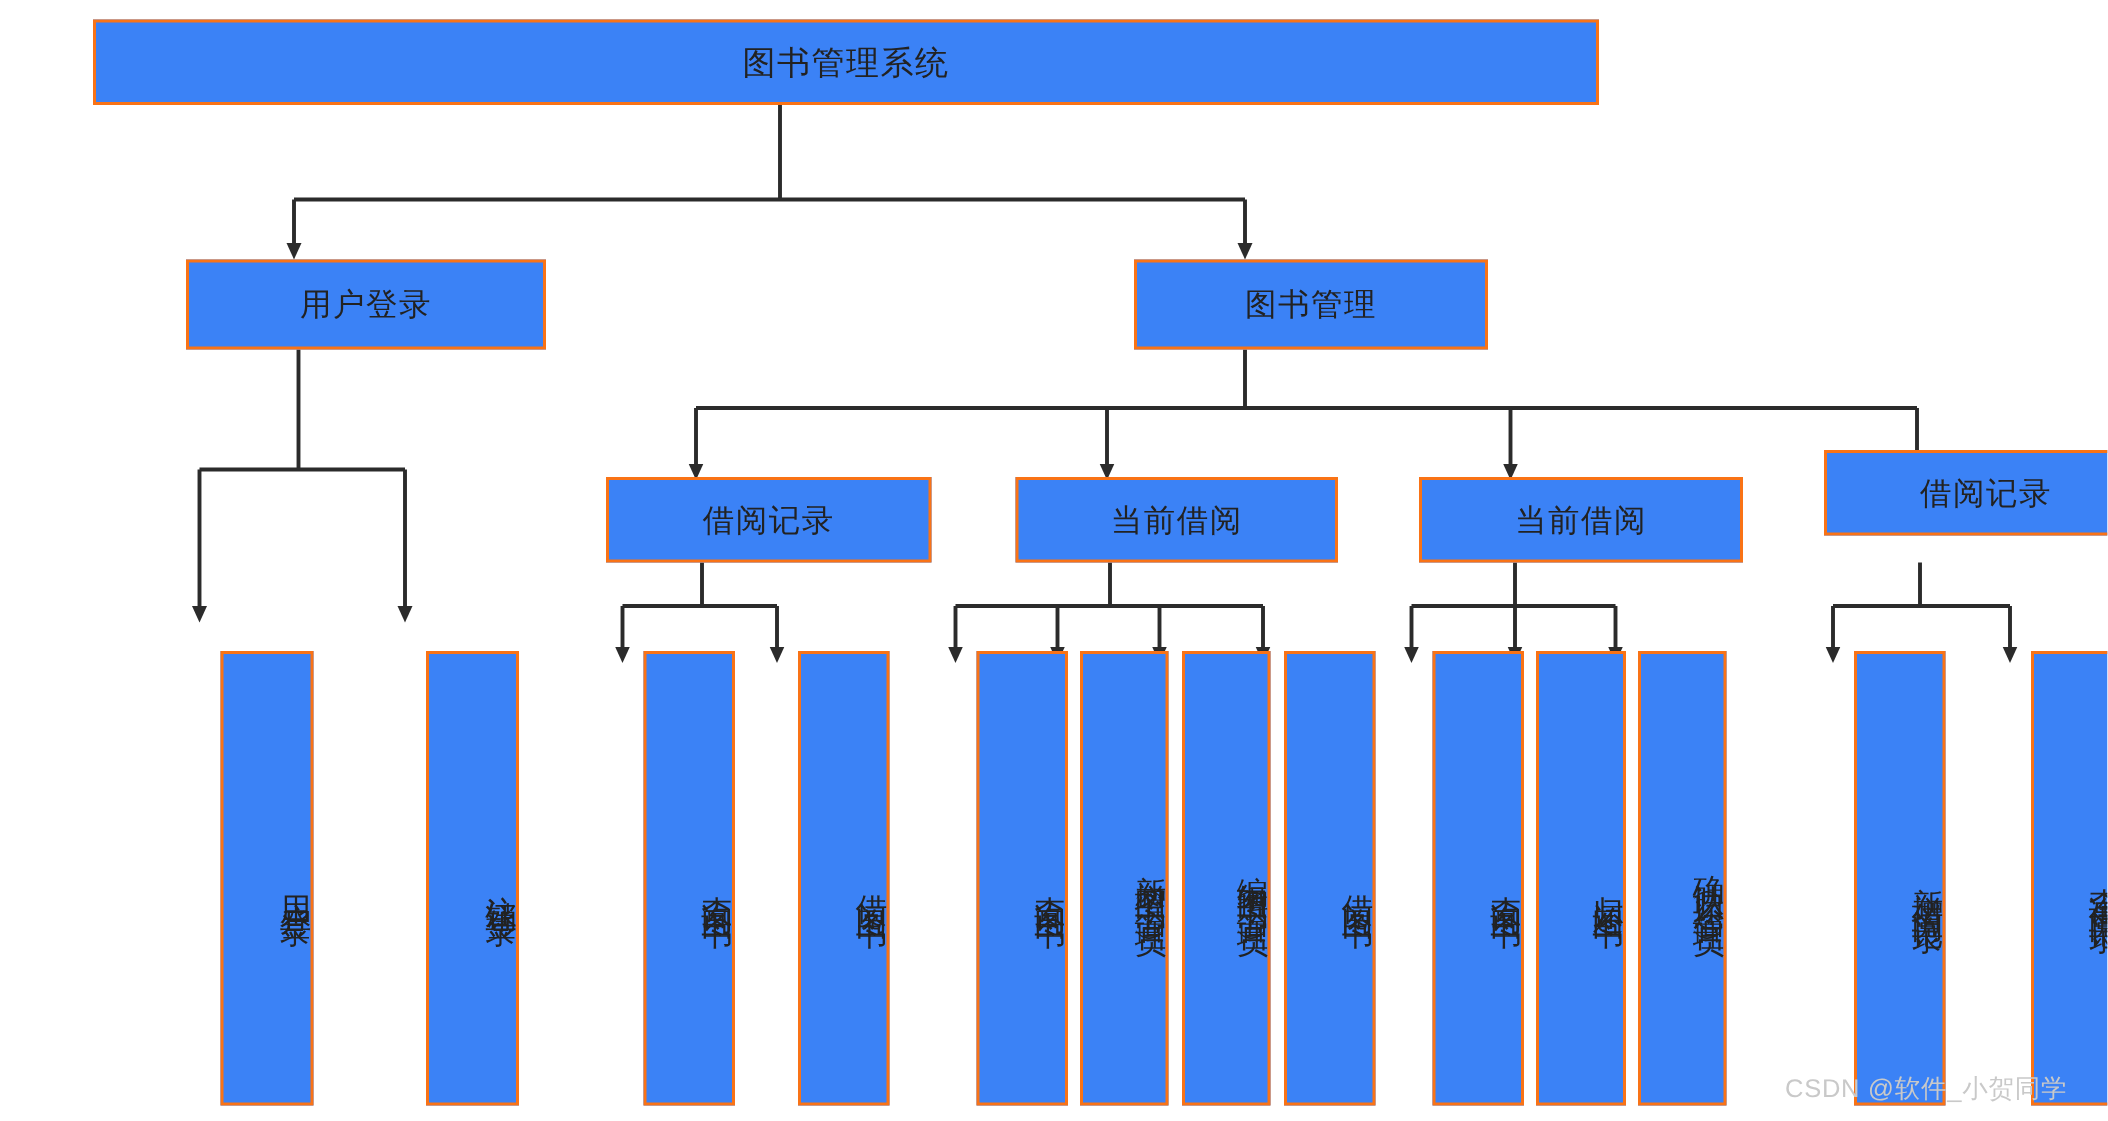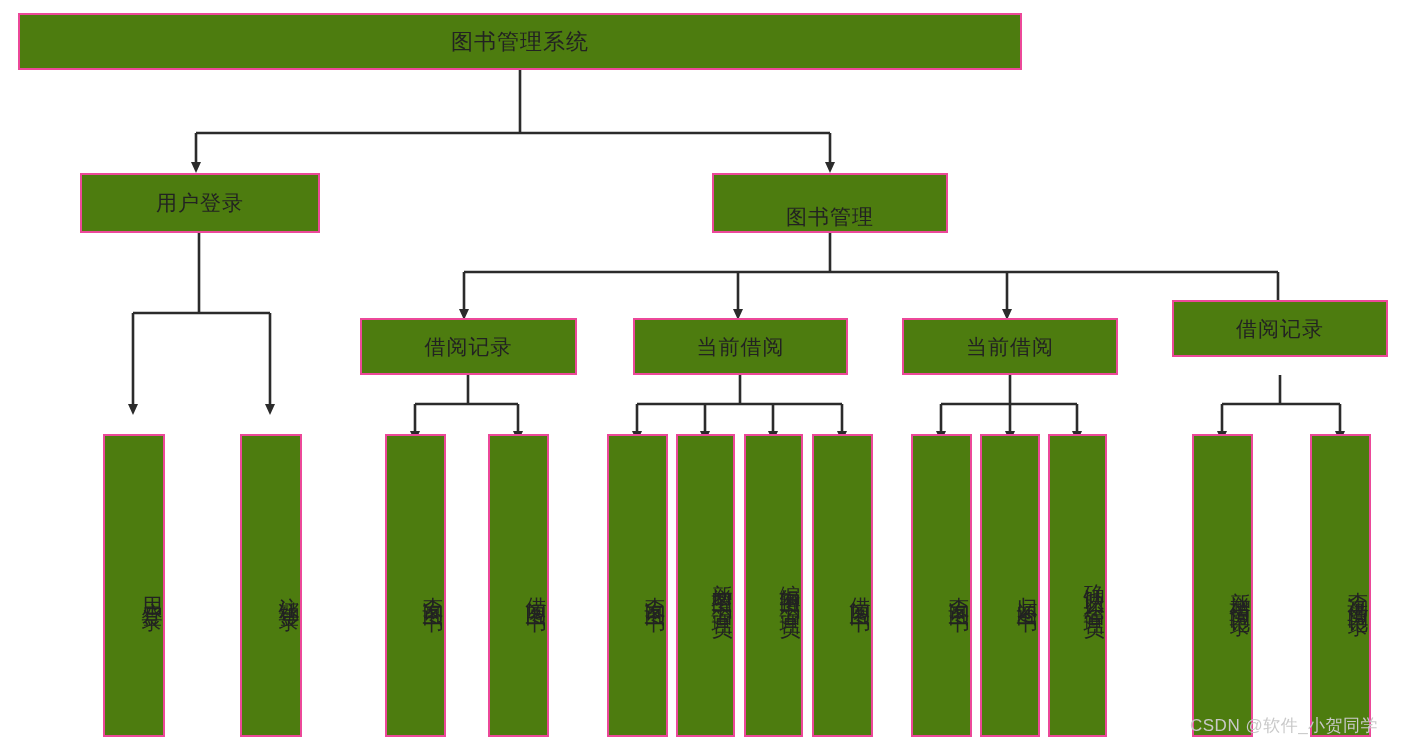--- a/index.html
+++ b/index.html
@@ -21,27 +21,28 @@
     position: absolute;
     left: 0;
     top: 0;
     width: 1405px;
     height: 747px;
     pointer-events: none;
   }
   .node {
     position: absolute;
     box-sizing: border-box;
-    border: 2px solid #ec4899;
-    background: #4d7c0f;
+    border: 2px solid #f97316;
+    background: #3b82f6;
     display: flex;
     align-items: center;
     justify-content: center;
     color: #222222;
     z-index: 2;
+    margin-left: 44px;
   }
   .node-h {
     font-size: 21px;
     letter-spacing: 1px;
     white-space: nowrap;
   }
   .node-root {
     font-size: 22px;
     letter-spacing: 1px;
   }
@@ -119,21 +120,21 @@
     </g>
   </svg>
 
   <div class="node node-root" style="left:18px; top:13px; width:1004px; height:57px;">
     <span>图书管理系统</span>
   </div>
 
   <div class="node node-h" style="left:80px; top:173px; width:240px; height:60px;">
     <span>用户登录</span>
   </div>
-  <div class="node node-h" style="left:712px; top:173px; width:236px; height:60px;align-items:flex-end;">
+  <div class="node node-h" style="left:712px; top:173px; width:236px; height:60px;">
     <span>图书管理</span>
   </div>
 
   <div class="node node-h" style="left:360px; top:318px; width:217px; height:57px;">
     <span>借阅记录</span>
   </div>
   <div class="node node-h" style="left:633px; top:318px; width:215px; height:57px;">
     <span>当前借阅</span>
   </div>
   <div class="node node-h" style="left:902px; top:318px; width:216px; height:57px;text-align:center;">

